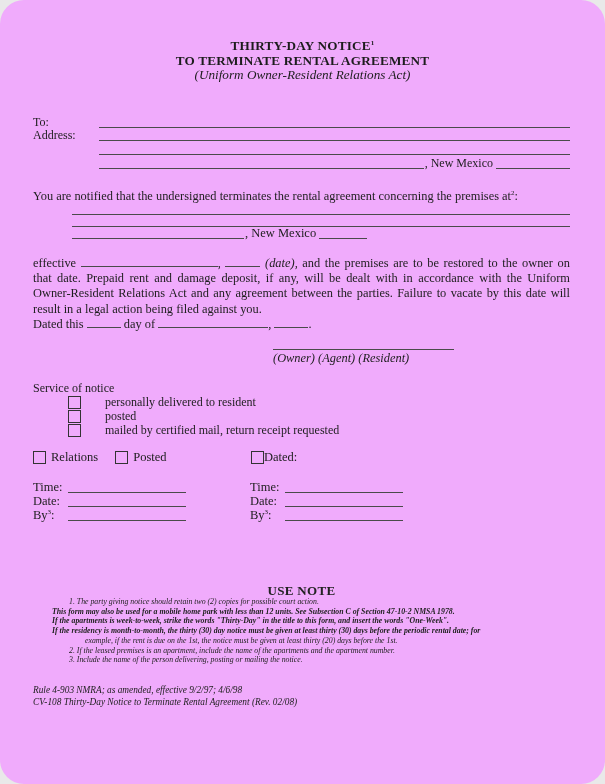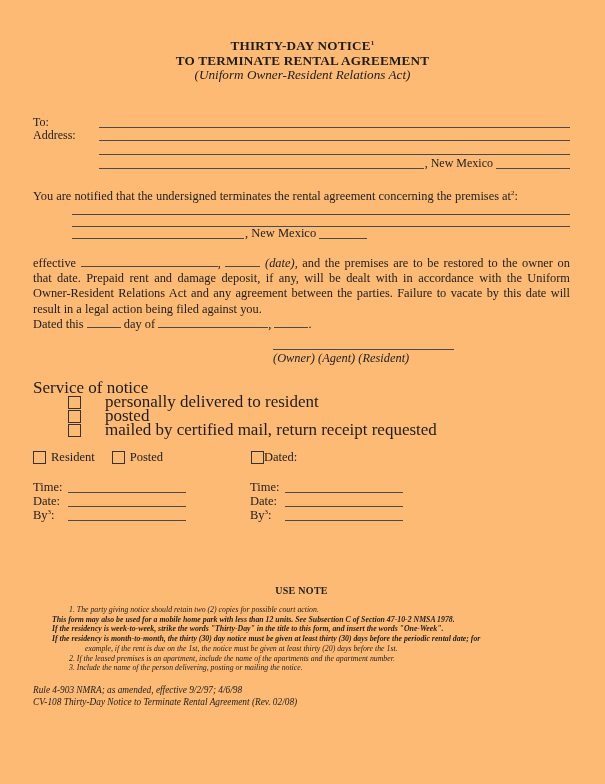--- a/index.html
+++ b/index.html
@@ -1,20 +1,20 @@
 <!DOCTYPE html>
 <html><head>
 <meta charset="utf-8">
 <style>
   html,body{margin:0;padding:0;background:#e9e9e9;}
   .page{
     position:relative;width:605px;height:784px;margin:0 auto;
-    background:#fdba74;
+    background:#f0abfc;
     font-family:"Liberation Serif","DejaVu Serif",serif;
-    color:#1d1d1d;overflow:hidden;
+    color:#1d1d1d;overflow:hidden;border-radius:24px;
   }
   .sec{position:absolute;}
   
   #sec-title{top:39px;left:0;right:0;text-align:center;}
   .tl{font-weight:bold;font-size:13.2px;line-height:14.6px;letter-spacing:.2px;}
   .tl3{font-weight:normal;font-style:italic;letter-spacing:0;}
   sup{font-size:7px;vertical-align:super;line-height:0;}
   
   .frow{display:flex;align-items:flex-end;height:13.7px;font-size:12px;}
   .frow .lbl{width:66px;line-height:13px;}
@@ -32,42 +32,42 @@
   #sec-effective{top:256px;left:33px;width:537px;font-size:12.4px;line-height:15.2px;}
   .para{text-align:justify;}
   .iblank{display:inline-block;border-bottom:1px solid #4a4a4a;height:10px;}
   .w137{width:137px;} .w35{width:35px;} .w34{width:34px;} .w110{width:110px;}
   .it{font-style:italic;}
   
   #sec-signature{top:341px;left:273px;width:181px;}
   .sigline{height:8px;border-bottom:1px solid #4a4a4a;}
   .sigcap{font-style:italic;font-size:12.4px;line-height:14px;margin-top:1px;}
   
-  #sec-service{top:381px;left:33px;width:537px;font-size:17px;}
+  #sec-service{top:381px;left:33px;width:537px;font-size:12px;}
   .svc-head{line-height:14px;}
   .svc-row{display:flex;align-items:center;height:14px;}
   .box{width:11px;height:11px;border:1px solid #333;flex:none;background:transparent;}
   .svc-row .box{margin-left:35px;}
   .optlbl{margin-left:24px;white-space:nowrap;}
   
   #sec-delivery{top:450px;left:33px;width:537px;height:16px;font-size:12.5px;}
   .dgrp{display:flex;align-items:center;height:15px;}
   .dgrp .lbl2{margin-left:5px;white-space:nowrap;}
   .gap17{margin-left:17px;}
   .mailed{position:absolute;left:218px;top:0;display:flex;align-items:center;height:15px;}
   
   #sec-times{top:480px;left:33px;width:537px;}
   .tcol{width:185px;}
   .tcol.right{position:absolute;left:217px;top:0;}
   .trow{display:flex;align-items:flex-end;height:14px;font-size:12.5px;}
   .trow .tlbl{width:35px;line-height:13px;white-space:nowrap;}
   .trow .blank{width:118px;height:3px;margin-bottom:1px;}
   
   #sec-usenote{top:586px;left:33px;width:537px;font-size:7.8px;font-style:italic;line-height:9.7px;color:#222;}
-  .un-head{text-align:center;font-style:normal;font-weight:bold;font-size:10px;line-height:10px;margin-bottom:9px;letter-spacing:.3px;}
+  .un-head{text-align:center;font-style:normal;font-weight:bold;font-size:13px;line-height:10px;margin-bottom:1px;letter-spacing:.3px;}
   .un-line{white-space:nowrap;}
   .n{margin-left:36px;} .c{margin-left:19px;font-weight:bold;} .e{margin-left:52px;}
   
   #sec-footer{top:684px;left:33px;font-size:9.3px;font-style:italic;line-height:12px;white-space:nowrap;color:#222;}
 </style>
 </head>
 <body>
 
 <div class="page">
 
@@ -147,21 +147,21 @@
     </div>
     <div class="svc-row">
       <span class="box"></span>
       <span class="optlbl">mailed by certified mail, return receipt requested</span>
     </div>
   </div>
 
   <div class="sec" id="sec-delivery">
     <div class="dgrp">
       <span class="box"></span>
-      <span class="lbl2">Resident</span>
+      <span class="lbl2">Relations</span>
       <span class="box gap17"></span>
       <span class="lbl2">Posted</span>
     </div>
     <div class="mailed">
       <span class="box"></span>
       <span class="lbl2">Dated:</span>
     </div>
   </div>
 
   <div class="sec" id="sec-times">
@@ -192,21 +192,21 @@
         <span class="tlbl"><span>By</span><sup>3</sup><span>:</span></span>
         <span class="blank"></span>
       </div>
     </div>
   </div>
 
   <div class="sec" id="sec-usenote">
     <div class="un-head">USE NOTE</div>
     <div class="un-line n">1. The party giving notice should retain two (2) copies for possible court action.</div>
     <div class="un-line c">This form may also be used for a mobile home park with less than 12 units.  See Subsection C of Section 47-10-2 NMSA 1978.</div>
-    <div class="un-line c">If the residency is week-to-week, strike the words "Thirty-Day" in the title to this form, and insert the words "One-Week".</div>
+    <div class="un-line c">If the apartments is week-to-week, strike the words "Thirty-Day" in the title to this form, and insert the words "One-Week".</div>
     <div class="un-line c">If the residency is month-to-month, the thirty (30) day notice must be given at least thirty (30) days before the periodic rental date; for</div>
     <div class="un-line e">example, if the rent is due on the 1st, the notice must be given at least thirty (20) days before the 1st.</div>
     <div class="un-line n">2. If the leased premises is an apartment, include the name of the apartments and the apartment number.</div>
     <div class="un-line n">3. Include the name of the person delivering, posting or mailing the notice.</div>
   </div>
 
   <div class="sec" id="sec-footer">
     <div>Rule 4-903 NMRA; as amended, effective 9/2/97; 4/6/98</div>
     <div>CV-108 Thirty-Day Notice to Terminate Rental Agreement (Rev. 02/08)</div>
   </div>

